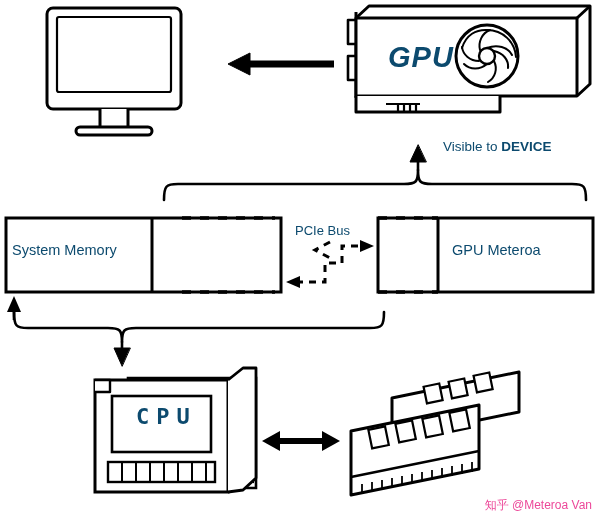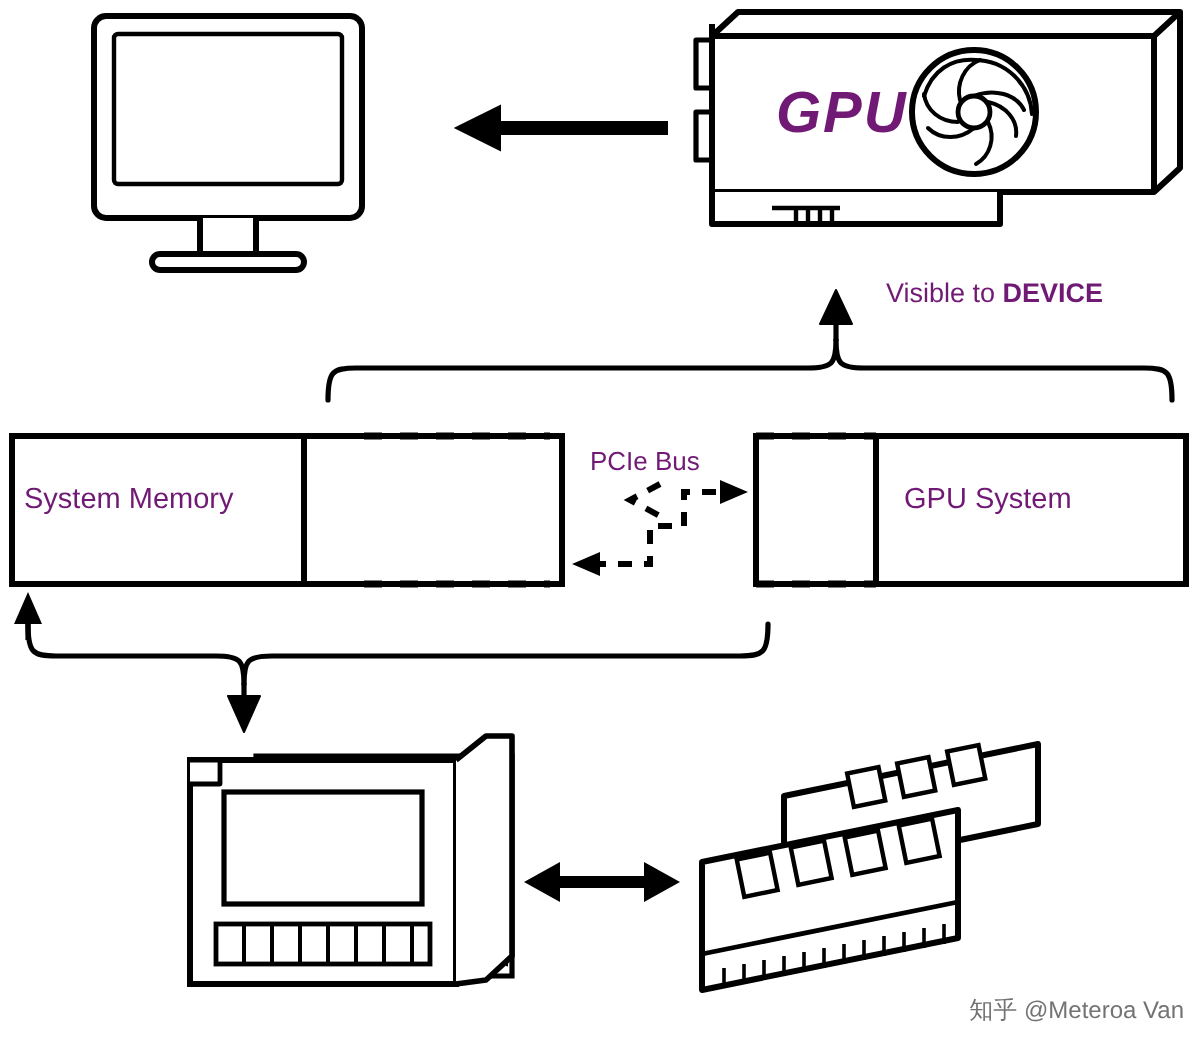--- a/index.html
+++ b/index.html
@@ -16,21 +16,21 @@
   }
   #stage {
     position: absolute;
     left: 0; top: 0;
     width: 600px;
     height: 520px;
   }
   .lbl {
     position: absolute;
     font-family: "Liberation Sans", sans-serif;
-    color: #701a75;
+    color: #0c4a6e;
     white-space: nowrap;
     line-height: 1;
   }
   .lbl-visible-device {
     left: 443px;
     top: 140px;
     font-size: 13.5px;
   }
   .lbl-visible-host {
     left: 8px;
@@ -67,21 +67,21 @@
     font-size: 22px;
     font-weight: bold;
     letter-spacing: 7px;
     font-family: "DejaVu Sans Mono", monospace;
   }
   .watermark {
     position: absolute;
     right: 8px;
     bottom: 6px;
     font-size: 12px;
-    color: #737373;
+    color: #ec4899;
     font-family: "Liberation Sans", sans-serif;
     white-space: nowrap;
   }
 </style>
 </head>
 <body>
 
 <div id="stage">
 
   <svg width="600" height="520" viewBox="0 0 600 520" style="position:absolute;left:0;top:0;">
@@ -259,22 +259,23 @@
       <path d="M340 441 L322 431 L322 451 Z" fill="#000000"></path>
     </g>
 
   </svg>
 
   <div class="lbl lbl-visible-device"><span>Visible to </span><b>DEVICE</b></div>
 
 
   <div class="lbl lbl-sysmem">System Memory</div>
 
-  <div class="lbl lbl-gpumem">GPU System</div>
+  <div class="lbl lbl-gpumem">GPU Meteroa</div>
 
   <div class="lbl lbl-pcie">PCIe Bus</div>
 
   <div class="lbl lbl-gpu">GPU</div>
 
+  <div class="lbl lbl-cpu">CPU</div>
 
   <div class="watermark">知乎 @Meteroa Van</div>
 
 </div>
 
 </body></html>

